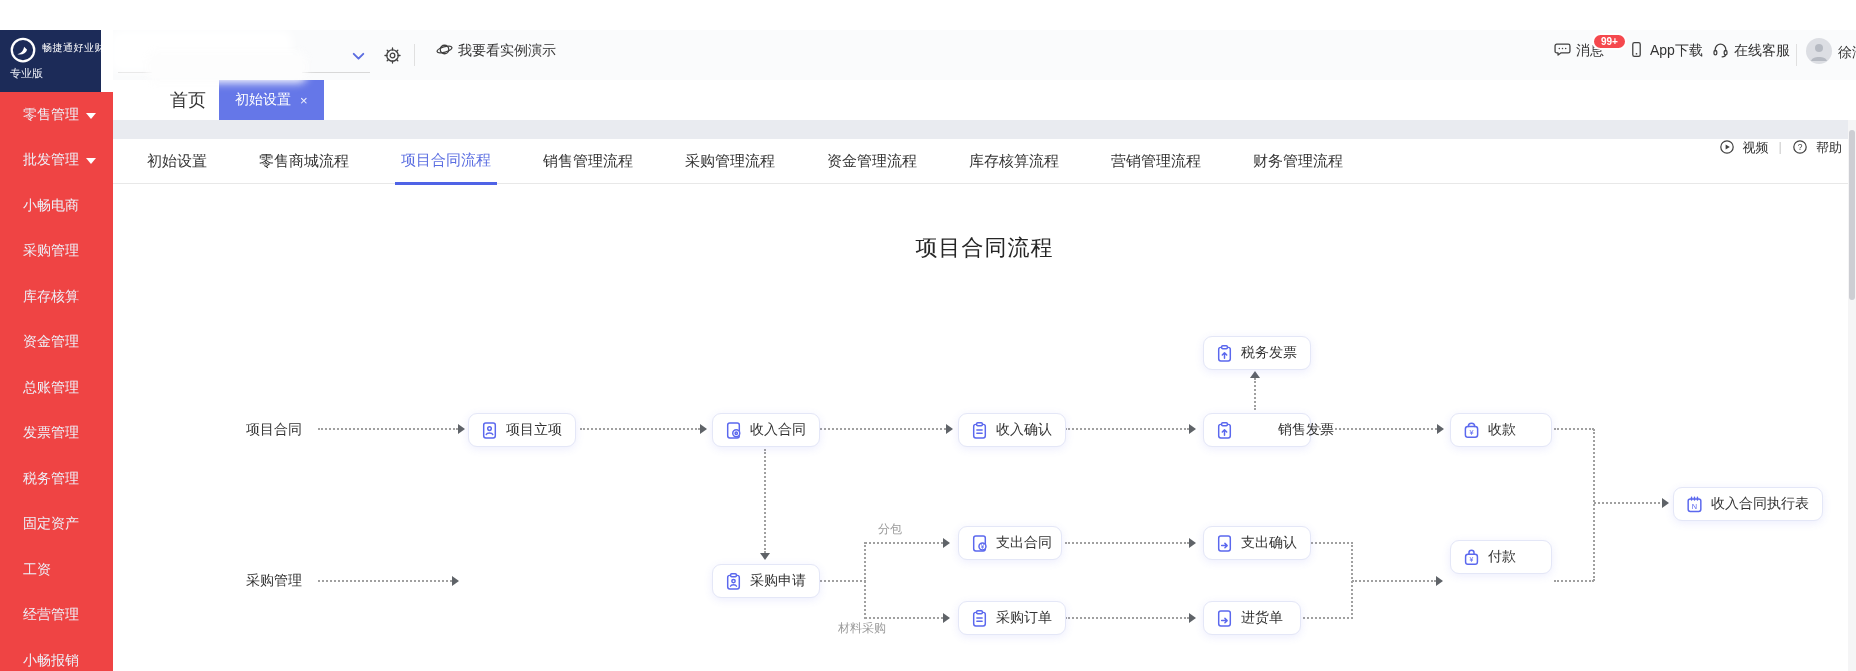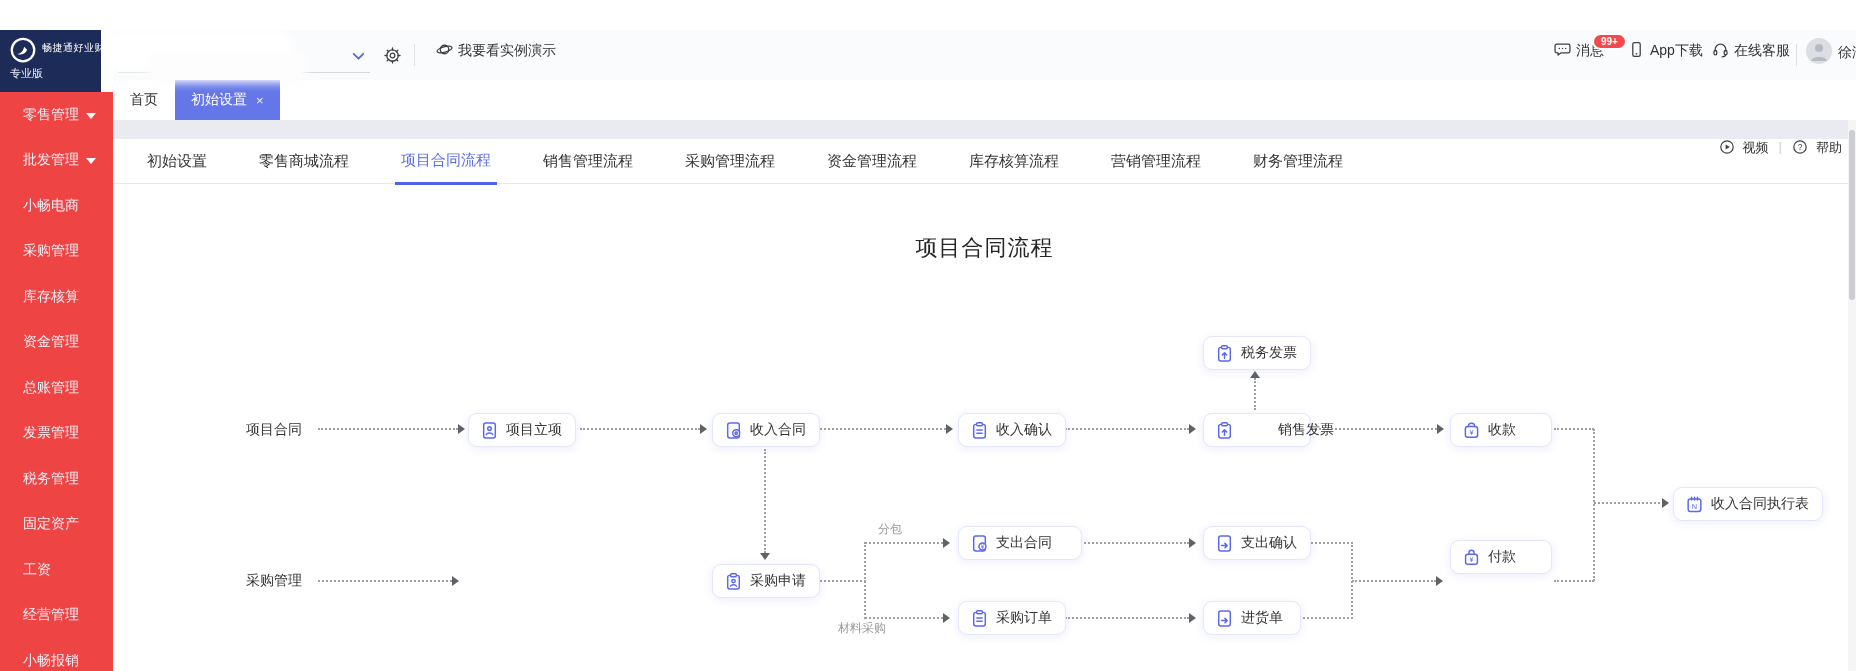--- a/index.html
+++ b/index.html
@@ -18,21 +18,21 @@
   .censor2{position:absolute;left:152px;top:56px;width:150px;height:22px;background:#fdfdfd;border-radius:4px;box-shadow:0 0 8px 5px rgba(253,253,253,.95);z-index:2;}
   .hdr-ic{position:absolute;z-index:3;cursor:pointer;}
   .hdr-divider{position:absolute;top:44px;width:1px;height:22px;background:#e0e0e0;z-index:3;}
   .hdr-item{position:absolute;top:40px;display:flex;align-items:center;gap:5px;font-size:14px;color:#333;z-index:3;height:22px;cursor:pointer;white-space:nowrap;}
   .badge{position:absolute;left:1592px;top:33px;background:#f5484d;color:#fff;font-size:10px;font-weight:bold;padding:1px 7px;border-radius:9px;border:2px solid #fff;z-index:4;}
   .avatar-wrap{position:absolute;left:1806px;top:38px;z-index:3;}
   .username{position:absolute;left:1838px;top:44px;width:18px;overflow:hidden;font-size:14px;color:#333;white-space:nowrap;z-index:3;}
 
   
   .tabrow{position:absolute;left:113px;top:80px;width:1743px;height:40px;background:#fff;display:flex;align-items:stretch;}
-  .home-tab{width:62px;display:flex;align-items:center;justify-content:center;font-size:14px;color:#333;cursor:pointer;}
+  .home-tab{width:62px;display:flex;align-items:center;justify-content:center;font-size:18px;color:#333;cursor:pointer;padding-left:44px;}
   .active-tab{background:#6577e8;color:#fff;font-size:14px;display:flex;align-items:center;padding:0 16px;gap:9px;cursor:pointer;}
   .active-tab .x{font-size:13px;opacity:.9;}
   .greyband{position:absolute;left:113px;top:120px;width:1743px;height:19px;background:#e9ebf0;}
 
   
   .sidebar{position:absolute;left:0;top:92px;width:113px;height:579px;background:#ef4444;z-index:4;}
   .side-item{height:45.5px;display:flex;align-items:center;padding-left:23px;color:#edf0f8;font-size:14px;cursor:pointer;gap:7px;white-space:nowrap;}
   .caret{width:0;height:0;border-left:5px solid transparent;border-right:5px solid transparent;border-top:6px solid #fff;margin-top:2px;}
 
   
@@ -353,21 +353,21 @@
     <div class="node" style="left:1673px;top:487px;width:150px;">
       <span class="nicon">
           <svg width="19" height="19" viewBox="0 0 18 18">
             <rect x="3" y="3.8" width="12" height="11.8" rx="2" stroke="#5b68ee" stroke-width="1.4" fill="none" stroke-linecap="round" stroke-linejoin="round"></rect>
             <path d="M6.2 2.2v2.6M9 2.2v2.6M11.8 2.2v2.6" stroke="#5b68ee" stroke-width="1.4" fill="none" stroke-linecap="round" stroke-linejoin="round"></path>
             <text x="9" y="13.4" font-size="7" text-anchor="middle" fill="#5b68ee" font-family="sans-serif">N</text>
           </svg>
         </span>
       <span>收入合同执行表</span>
     </div>
-    <div class="node" style="left:958px;top:526px;width:124px;">
+    <div class="node" style="left:958px;top:526px;width:104px;">
       <span class="nicon">
           <svg width="19" height="19" viewBox="0 0 18 18">
             <rect x="3.5" y="2" width="11" height="14" rx="2" stroke="#5b68ee" stroke-width="1.4" fill="none" stroke-linecap="round" stroke-linejoin="round"></rect>
             <circle cx="11.8" cy="11.8" r="3.3" fill="#fff" stroke="#5b68ee" stroke-width="1.4" stroke-linecap="round" stroke-linejoin="round"></circle>
             <text x="11.8" y="14" font-size="6" text-anchor="middle" fill="#5b68ee" font-family="sans-serif">¥</text>
           </svg>
         </span>
       <span>支出合同</span>
     </div>
     <div class="node" style="left:1203px;top:526px;width:108px;">

